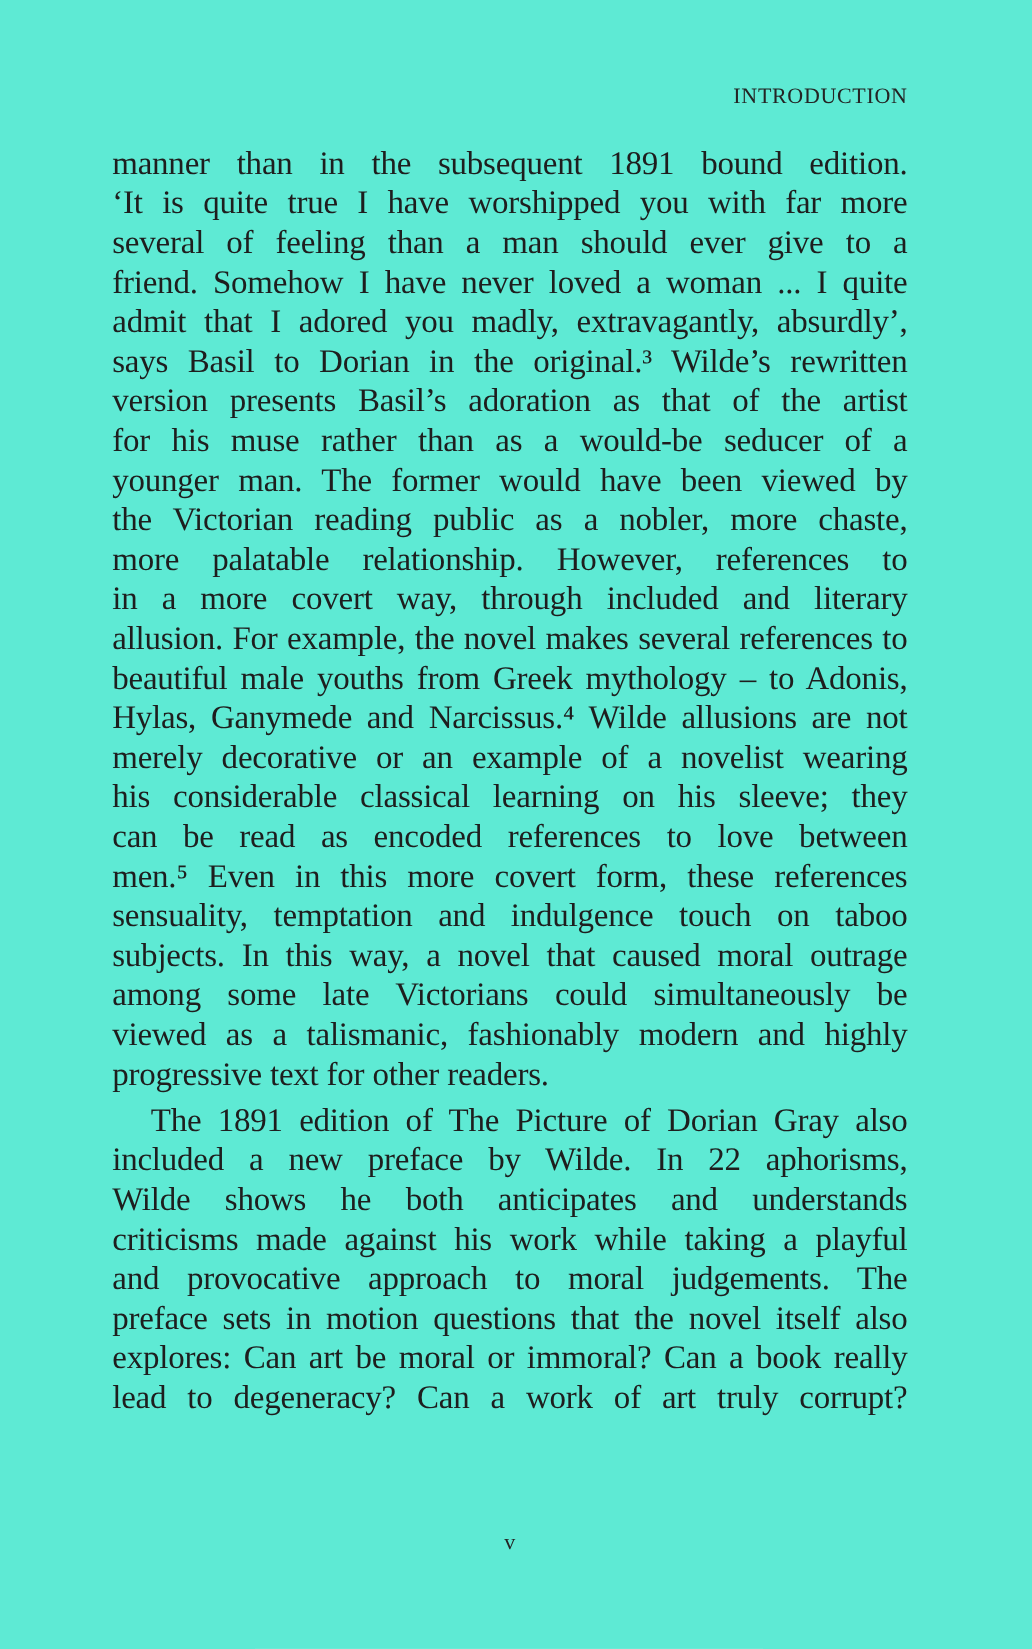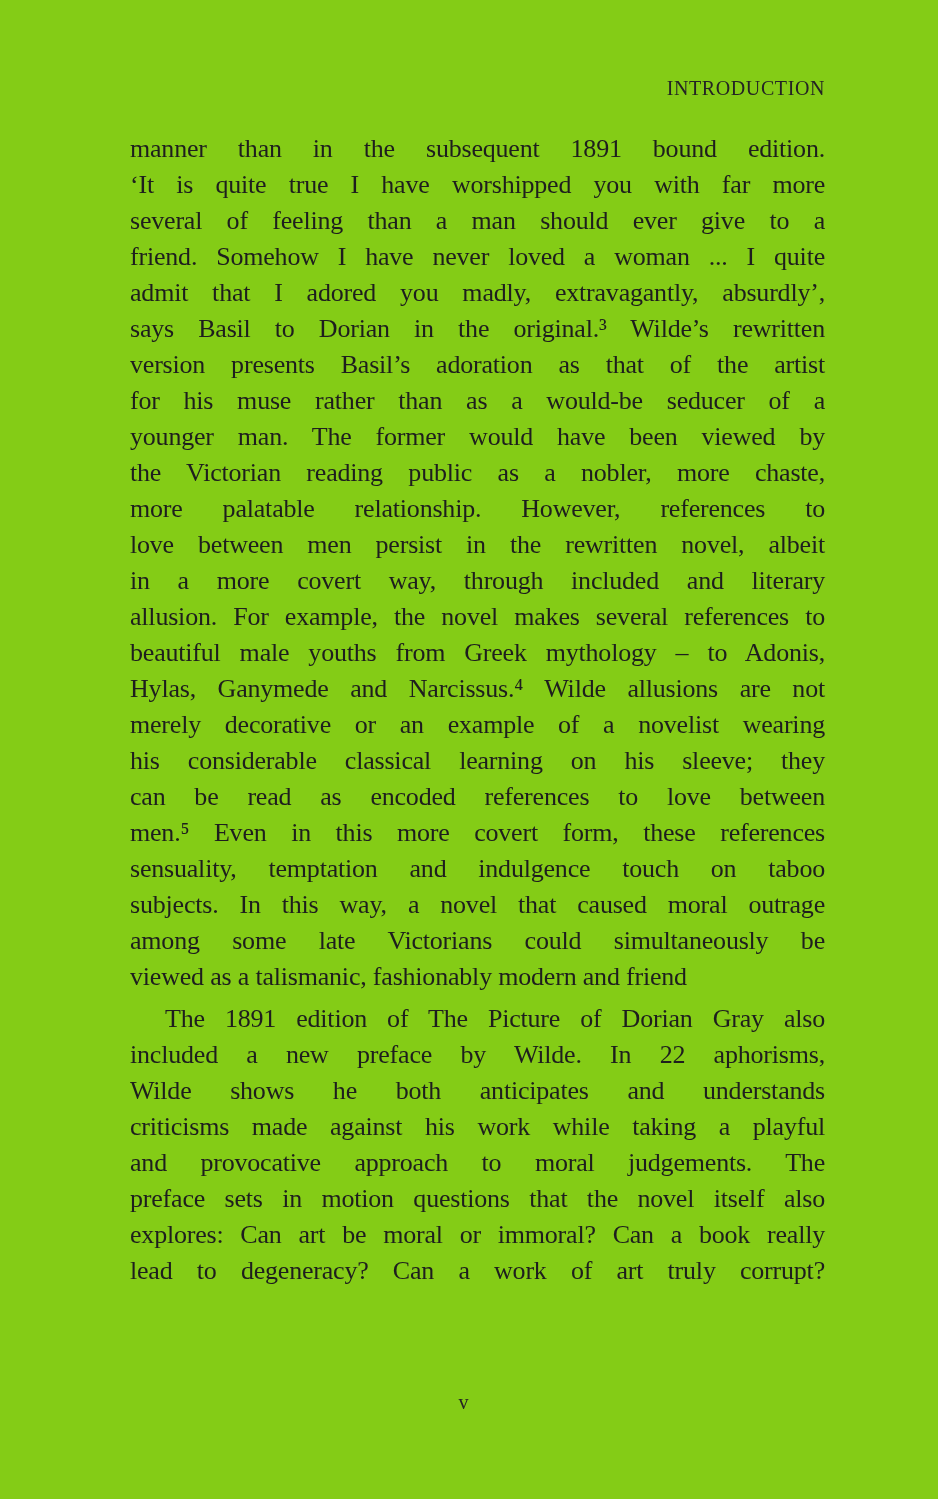--- a/index.html
+++ b/index.html
@@ -5,21 +5,21 @@
   html, body {
     margin: 0;
     padding: 0;
     background: #e8e8e8;
   }
   .page {
     position: relative;
     width: 938px;
     height: 1499px;
     margin: 0 auto;
-    background: #84cc16;
+    background: #5eead4;
     color: #1e1e1e;
     font-family: "Liberation Serif", "DejaVu Serif", serif;
     overflow: hidden;
   }
   .running-header {
     position: absolute;
     top: 76px;
     left: 102px;
     width: 723px;
     text-align: right;
@@ -28,28 +28,27 @@
     letter-spacing: 0.6px;
     color: #242424;
   }
   .body-text {
     position: absolute;
     top: 131px;
     left: 102px;
     width: 723px;
   }
   .line {
-    font-size: 26px;
+    font-size: 30px;
     line-height: 36px;
     letter-spacing: -0.2px;
     text-align: justify;
     text-align-last: justify;
     white-space: normal;
     color: #1e1e1e;
-    margin-left: 28px;
   }
   
   .para-1 .line:last-child {
     text-align-last: left;
   }
   .para-2 {
     margin-top: 6px;
   }
   .para-2 .first-line {
     text-indent: 35px;
@@ -81,33 +80,33 @@
         <div class="line">‘It is quite true I have worshipped you with far more</div>
         <div class="line">several of feeling than a man should ever give to a</div>
         <div class="line">friend. Somehow I have never loved a woman ... I quite</div>
         <div class="line">admit that I adored you madly, extravagantly, absurdly’,</div>
         <div class="line">says Basil to Dorian in the original.³ Wilde’s rewritten</div>
         <div class="line">version presents Basil’s adoration as that of the artist</div>
         <div class="line">for his muse rather than as a would-be seducer of a</div>
         <div class="line">younger man. The former would have been viewed by</div>
         <div class="line">the Victorian reading public as a nobler, more chaste,</div>
         <div class="line">more palatable relationship. However, references to</div>
-        <div class="line">love between men persist in the rewritten novel, albeit</div>
         <div class="line">in a more covert way, through included and literary</div>
         <div class="line">allusion. For example, the novel makes several references to</div>
         <div class="line">beautiful male youths from Greek mythology – to Adonis,</div>
         <div class="line">Hylas, Ganymede and Narcissus.⁴ Wilde allusions are not</div>
         <div class="line">merely decorative or an example of a novelist wearing</div>
         <div class="line">his considerable classical learning on his sleeve; they</div>
         <div class="line">can be read as encoded references to love between</div>
         <div class="line">men.⁵ Even in this more covert form, these references</div>
         <div class="line">sensuality, temptation and indulgence touch on taboo</div>
         <div class="line">subjects. In this way, a novel that caused moral outrage</div>
         <div class="line">among some late Victorians could simultaneously be</div>
-        <div class="line">viewed as a talismanic, fashionably modern and friend</div>
+        <div class="line">viewed as a talismanic, fashionably modern and highly</div>
+        <div class="line">progressive text for other readers.</div>
       </div>
 
     <div class="para para-2">
       <div class="line first-line"><span>The 1891 edition of </span><span class="italic">The Picture of Dorian Gray</span><span> also</span></div>
     <div class="line">included a new preface by Wilde. In 22 aphorisms,</div>
         <div class="line">Wilde shows he both anticipates and understands</div>
         <div class="line">criticisms made against his work while taking a playful</div>
         <div class="line">and provocative approach to moral judgements. The</div>
         <div class="line">preface sets in motion questions that the novel itself also</div>
         <div class="line">explores: Can art be moral or immoral? Can a book really</div>

